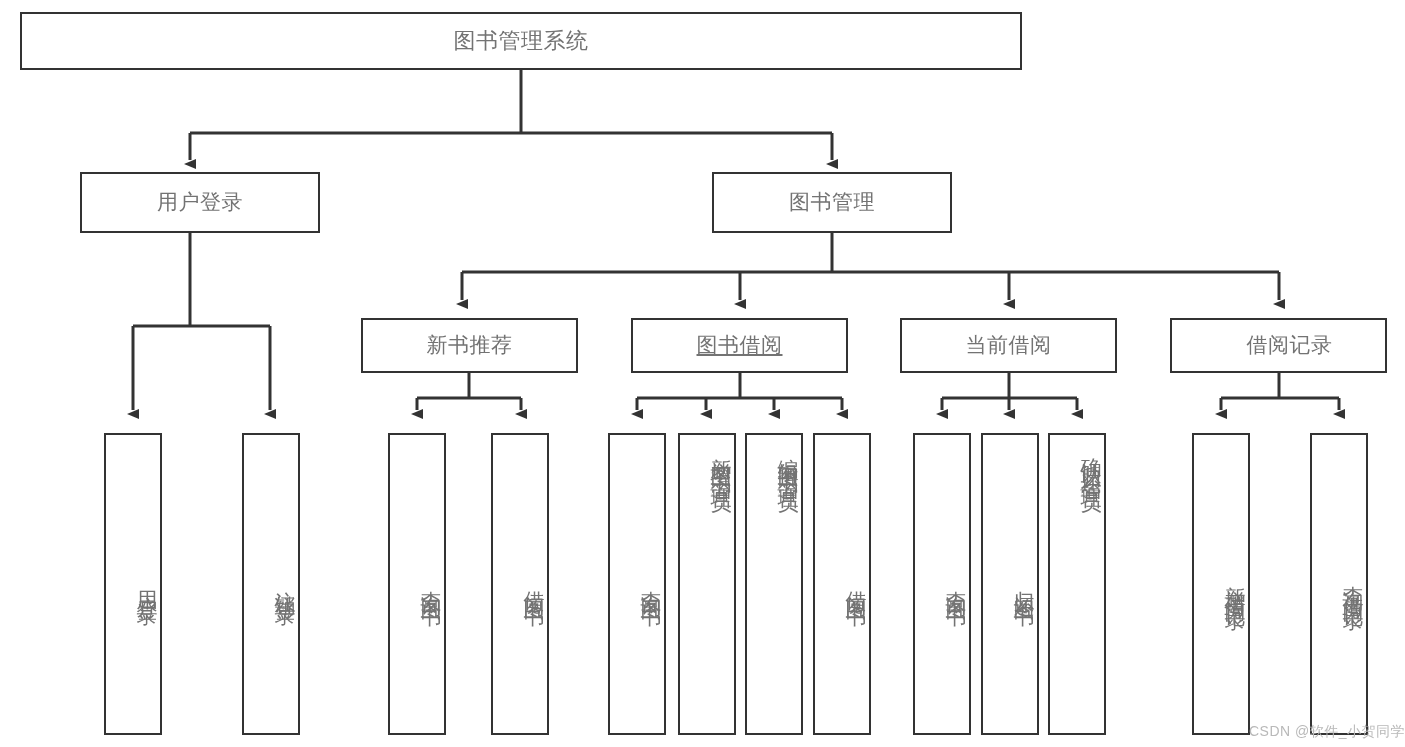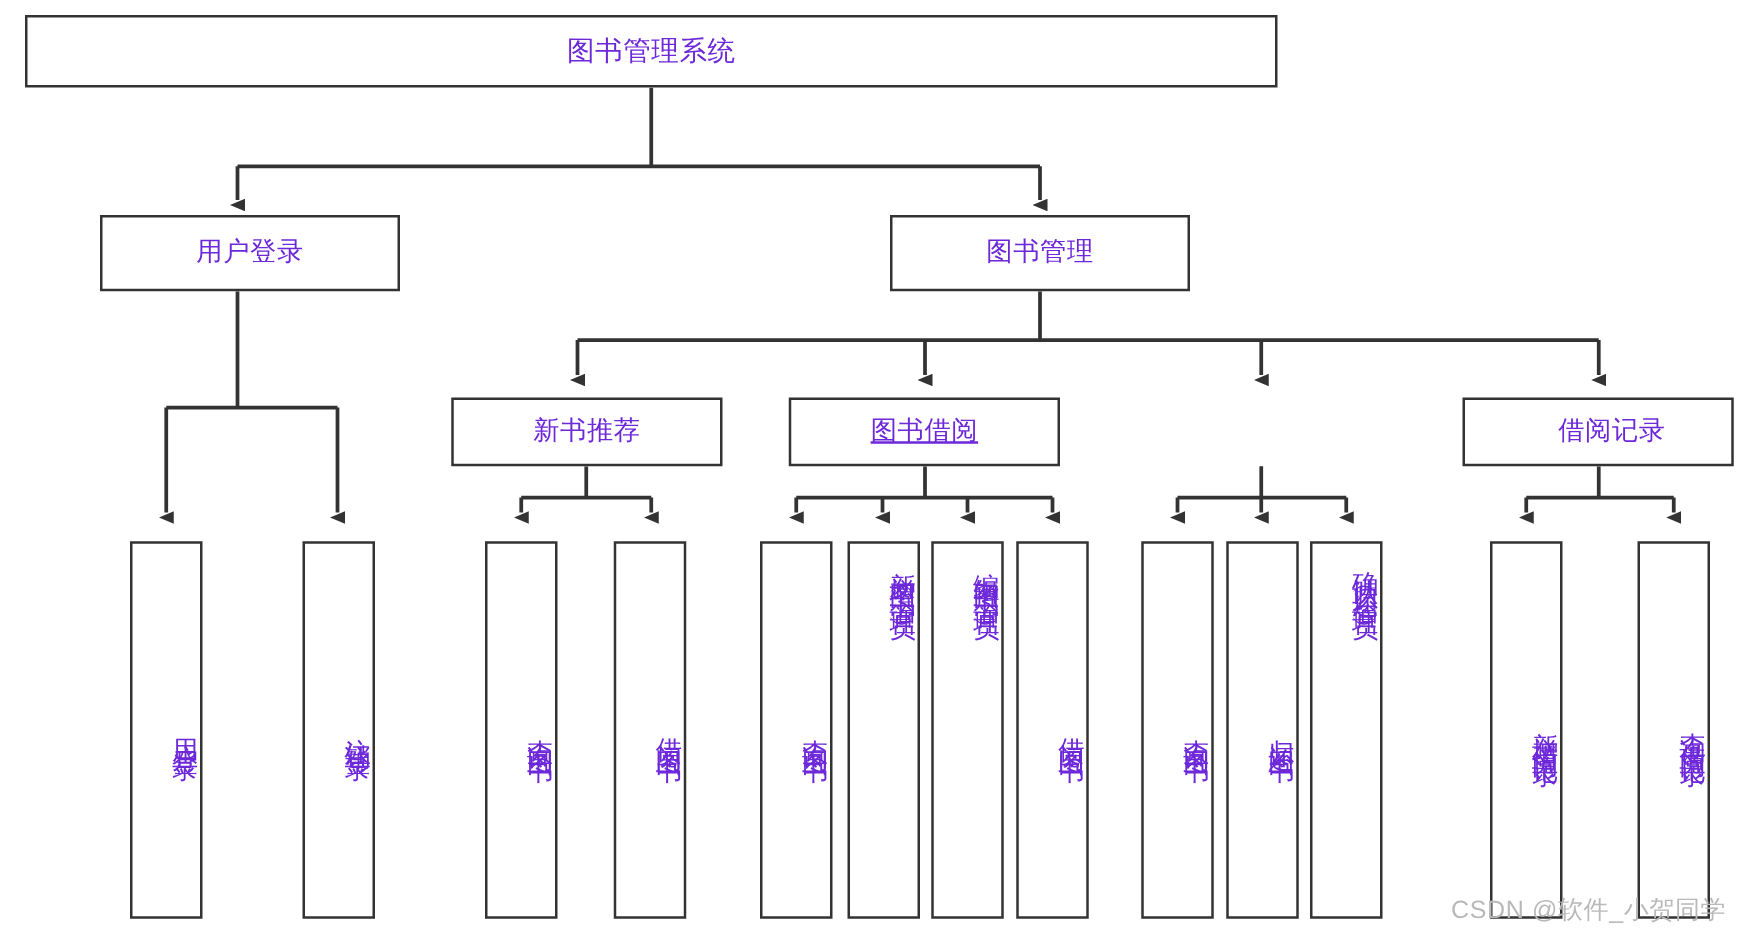--- a/index.html
+++ b/index.html
@@ -26,21 +26,21 @@
     pointer-events: none;
   }
   .node {
     position: absolute;
     box-sizing: border-box;
     border: 2px solid #333333;
     background: #ffffff;
     display: flex;
     align-items: center;
     justify-content: center;
-    color: #6d28d9;
+    color: #737373;
     font-size: 21px;
     line-height: 1.25;
     letter-spacing: 0.5px;
     text-align: center;
   }
   .node.horiz {
     padding: 0 6px;
   }
   .node.vert {
     writing-mode: vertical-rl;
@@ -52,23 +52,23 @@
     font-size: 21px;
   }
   .node.vert.top-align {
     justify-content: flex-start;
   }
   .root-node {
     font-size: 22px;
   }
   .watermark {
     position: absolute;
-    right: 24px;
+    right: 0;
     bottom: 6px;
-    font-size: 20px;
+    font-size: 14px;
     color: #b9b9b9;
     letter-spacing: 0.5px;
     white-space: nowrap;
   }
 </style>
 </head>
 <body>
 
 <div id="canvas">
 
@@ -125,20 +125,21 @@
   <div class="node horiz root-node" style="left:20px; top:12px; width:1002px; height:58px;">图书管理系统</div>
 
   <div class="node horiz" style="left:80px; top:172px; width:240px; height:61px;">用户登录</div>
 
   <div class="node horiz" style="left:712px; top:172px; width:240px; height:61px;">图书管理</div>
 
   <div class="node horiz" style="left:361px; top:318px; width:217px; height:55px;">新书推荐</div>
 
   <div class="node horiz" style="left:631px; top:318px; width:217px; height:55px;text-decoration:underline;">图书借阅</div>
 
+  <div class="node horiz" style="left:900px; top:318px; width:217px; height:55px;">当前借阅</div>
 
   <div class="node horiz" style="left:1170px; top:318px; width:217px; height:55px;padding-left:28px;">借阅记录</div>
 
   <div class="node vert" style="left:104px; top:433px; width:58px; height:302px;">用户登录</div>
 
   <div class="node vert" style="left:242px; top:433px; width:58px; height:302px;">注销登录</div>
 
   <div class="node vert" style="left:388px; top:433px; width:58px; height:302px;">查询图书</div>
 
   <div class="node vert" style="left:491px; top:433px; width:58px; height:302px;">借阅图书</div>

